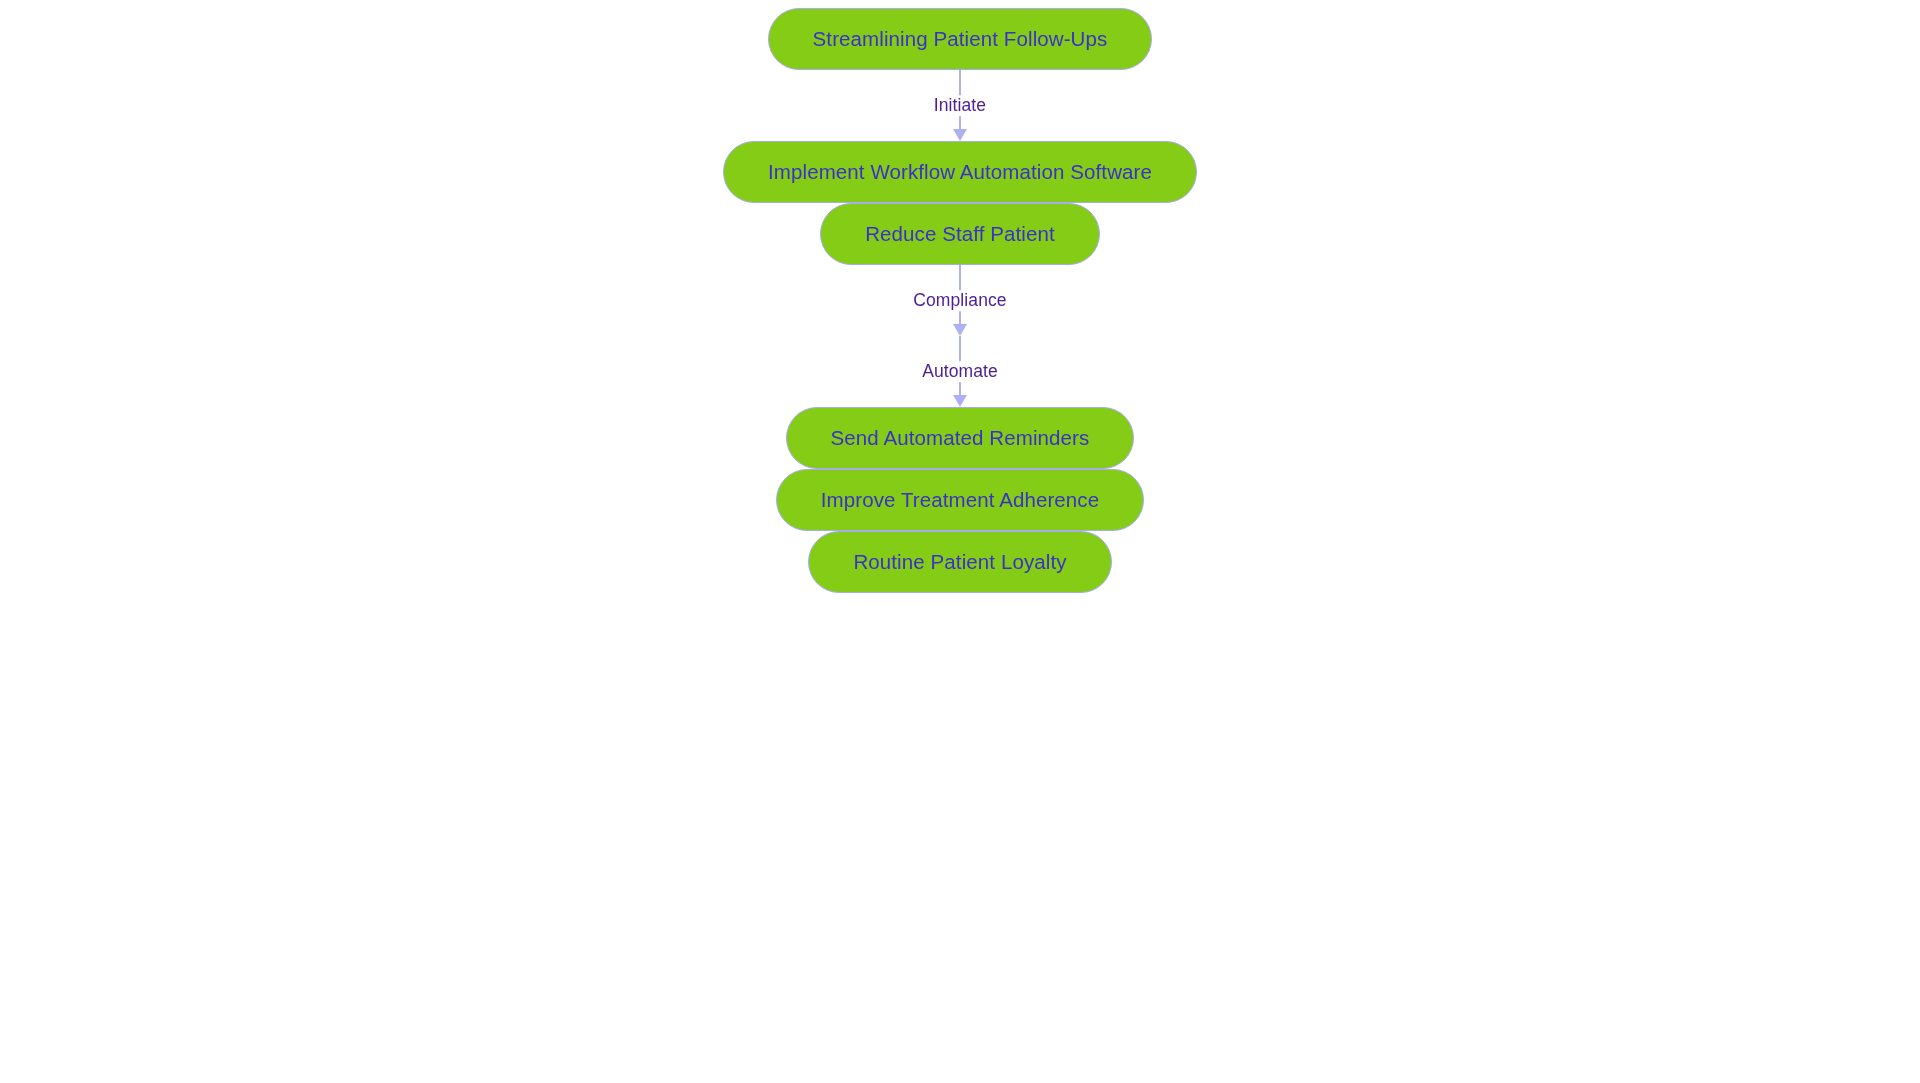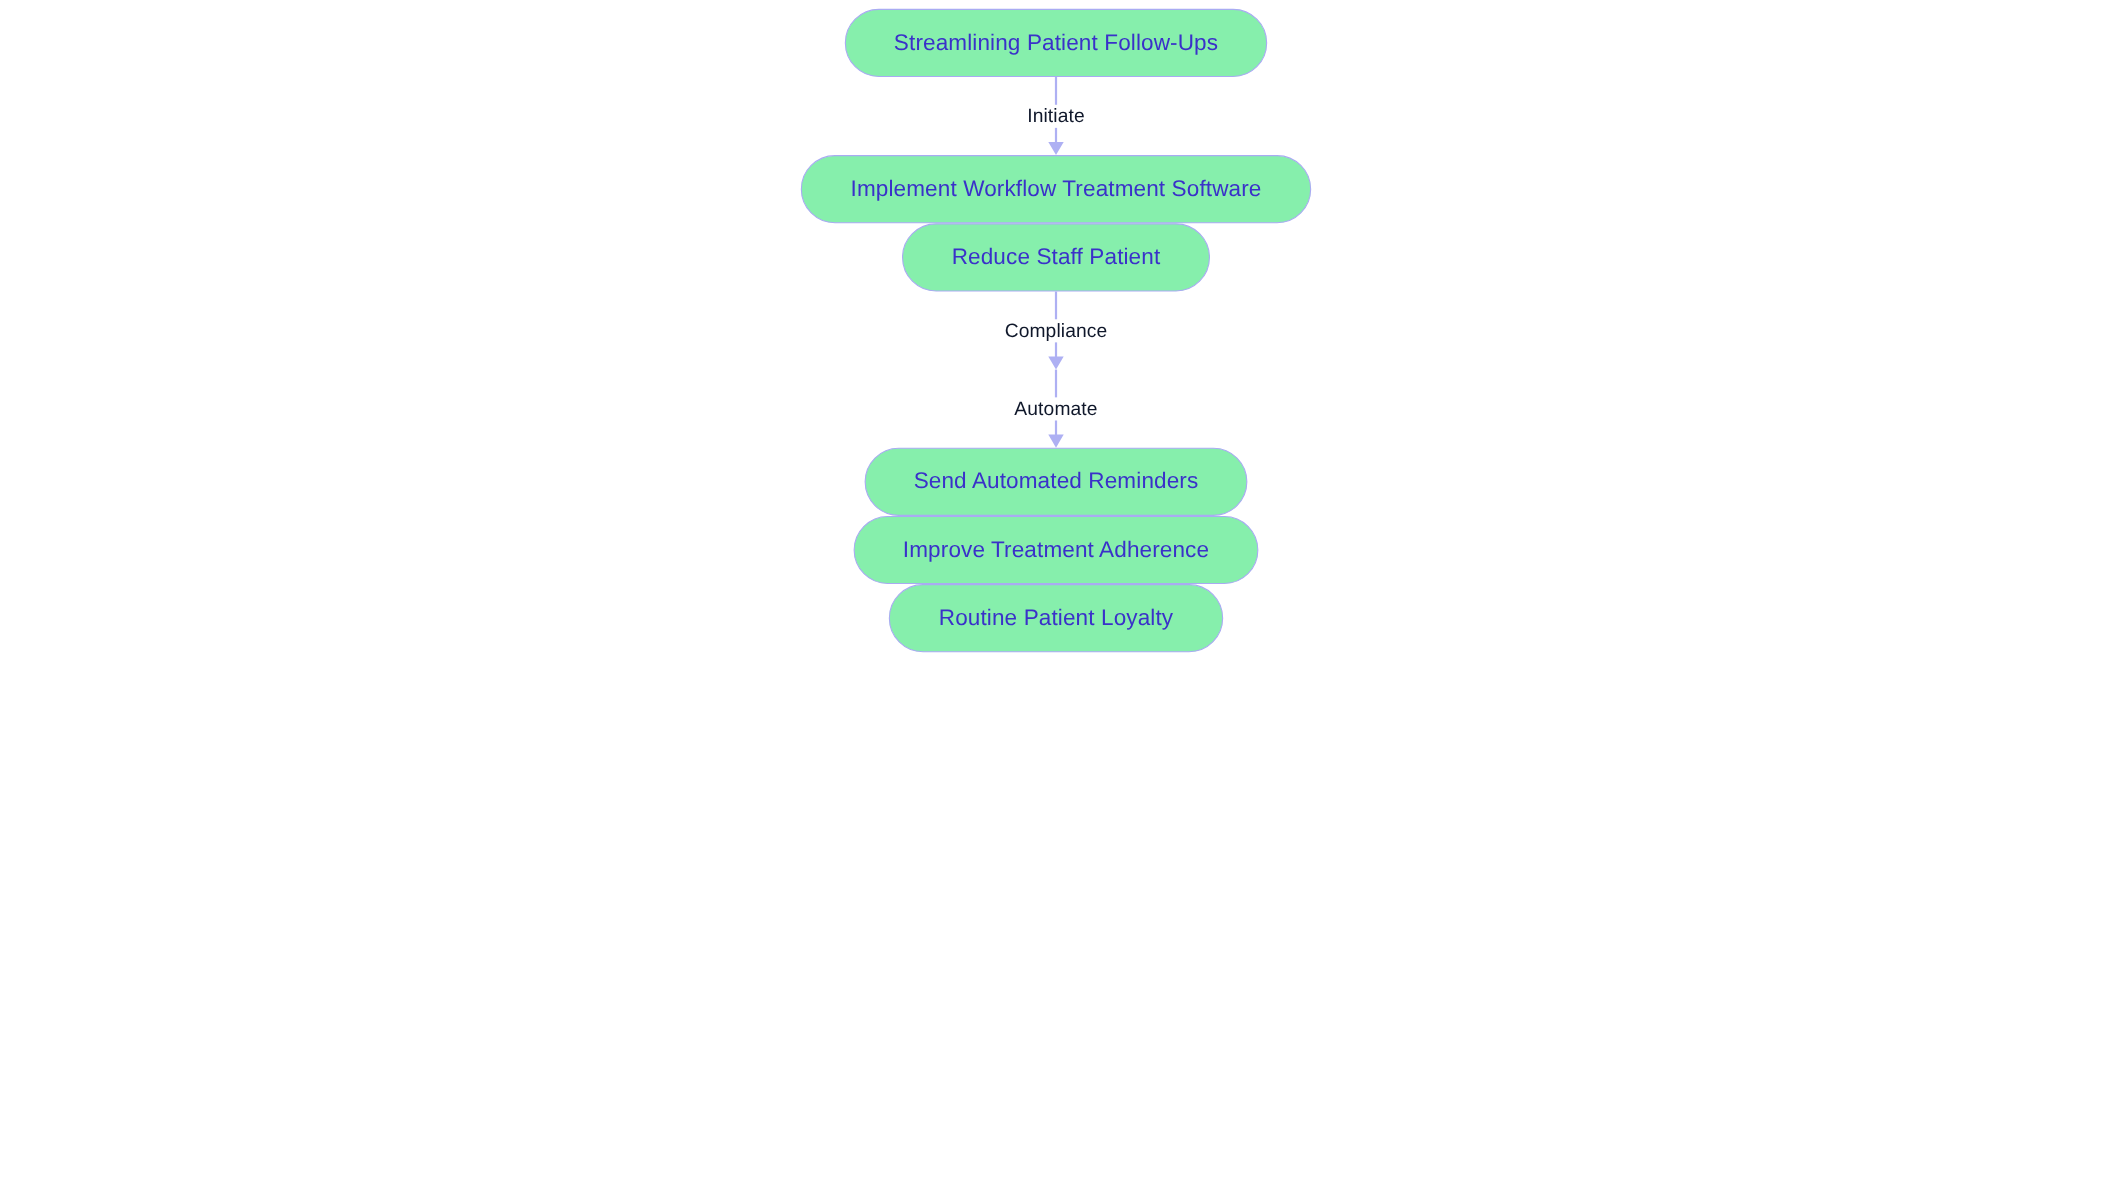--- a/index.html
+++ b/index.html
@@ -28,21 +28,21 @@
     position: relative;
     display: flex;
     flex-direction: column;
     align-items: center;
     padding-top: 8px;
   }
 
   
   .node {
     box-sizing: border-box;
-    background: #86efac;
+    background: #84cc16;
     border: 1.3px solid #a9abf2;
     border-radius: 999px;
     height: 62px;
     display: flex;
     align-items: center;
     justify-content: center;
     padding: 4px 44px;
     white-space: nowrap;
   }
   .node-label {
@@ -79,21 +79,21 @@
     height: 0;
     border-left: 7.5px solid transparent;
     border-right: 7.5px solid transparent;
     border-top: 12px solid #aeb0f3;
   }
   .connector-label {
     position: absolute;
     left: 50%;
     top: 50%;
     transform: translate(-50%, -50%);
-    color: #0f172a;
+    color: #4c1d95;
     font-size: 17.5px;
     font-weight: 400;
     line-height: 1;
     white-space: nowrap;
     background: #ffffff;
     padding: 2px 3px;
     letter-spacing: 0.1px;
   }
 </style>
 </head>
@@ -106,21 +106,21 @@
       <span class="node-label">Streamlining Patient Follow-Ups</span>
     </div>
 
     <div class="connector">
       <span class="connector-line"></span>
       <span class="connector-arrowhead"></span>
       <span class="connector-label">Initiate</span>
     </div>
 
     <div class="node">
-      <span class="node-label">Implement Workflow Treatment Software</span>
+      <span class="node-label">Implement Workflow Automation Software</span>
     </div>
 
 
     <div class="node">
       <span class="node-label">Reduce Staff Patient</span>
     </div>
 
     <div class="connector">
       <span class="connector-line"></span>
       <span class="connector-arrowhead"></span>

